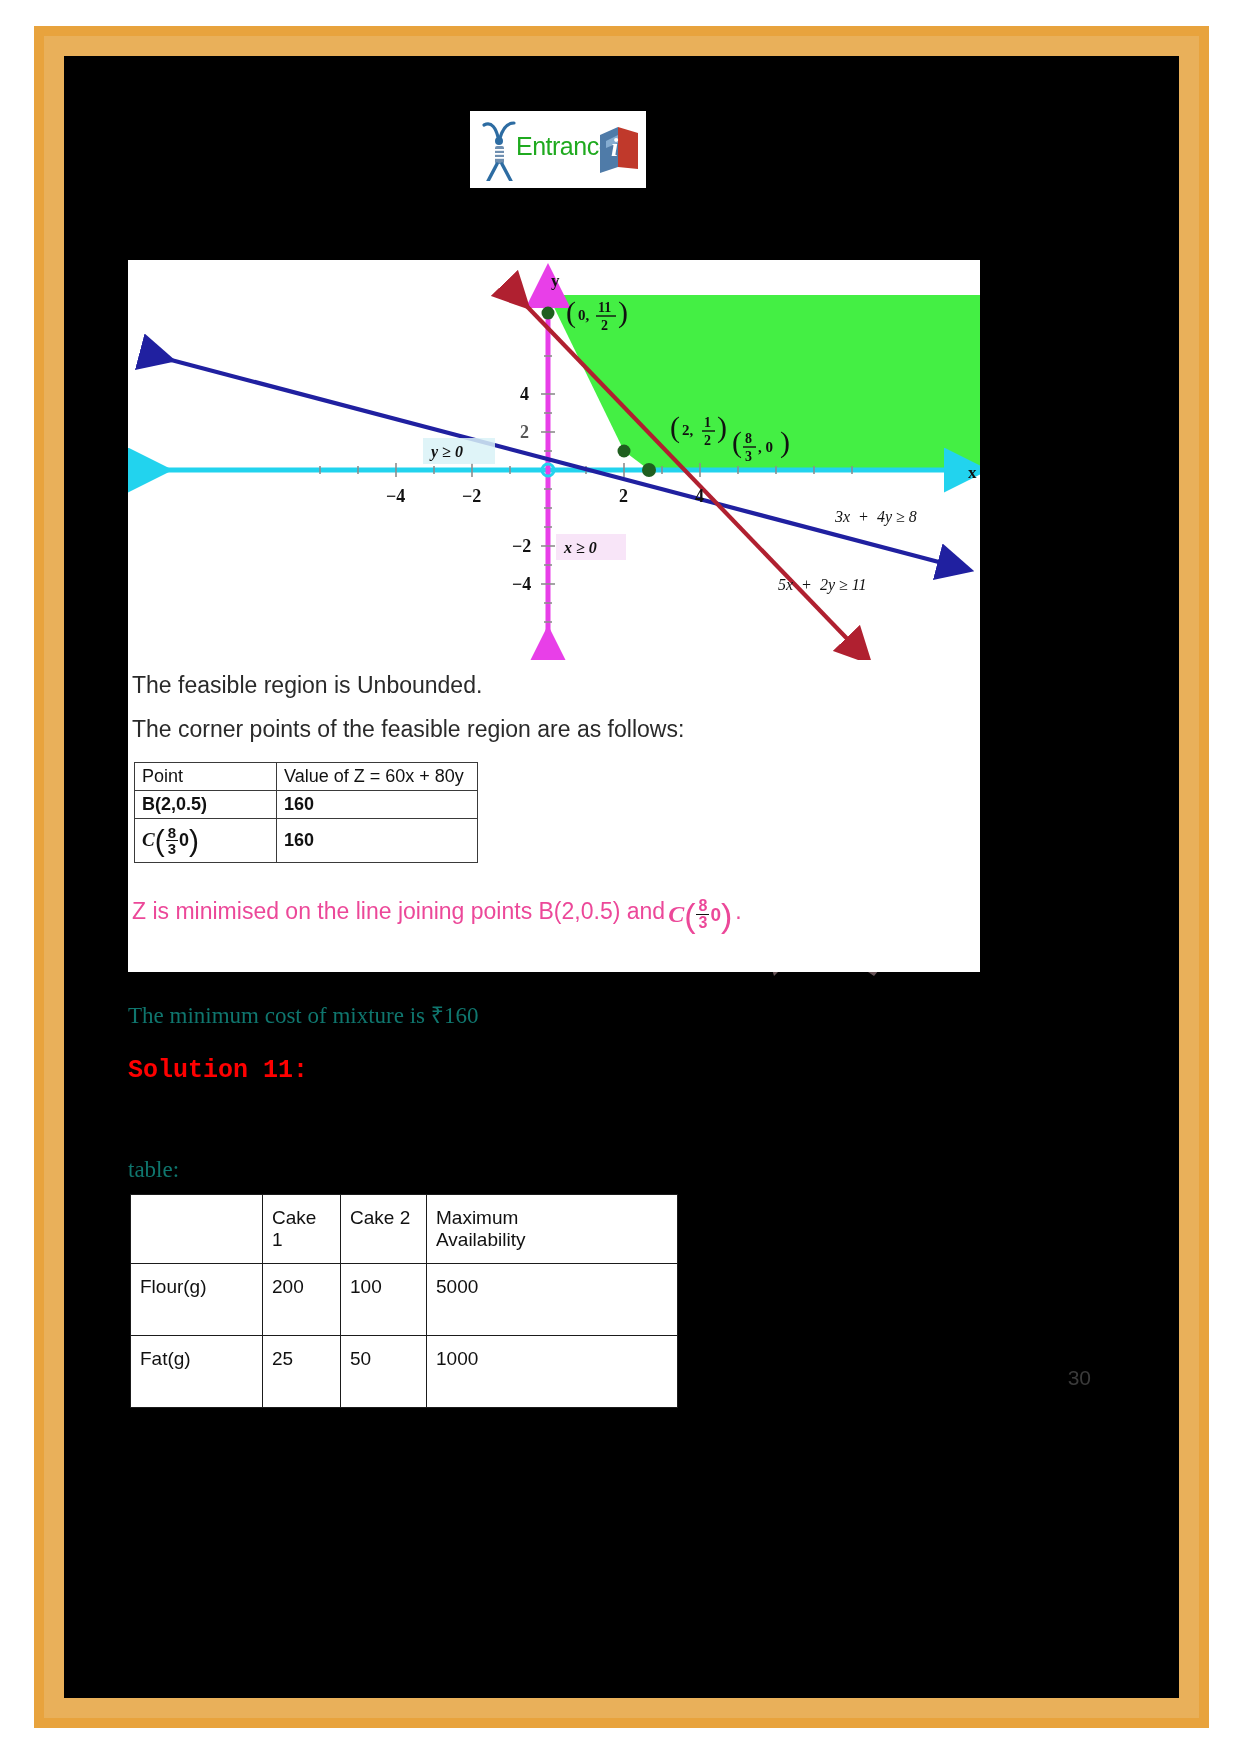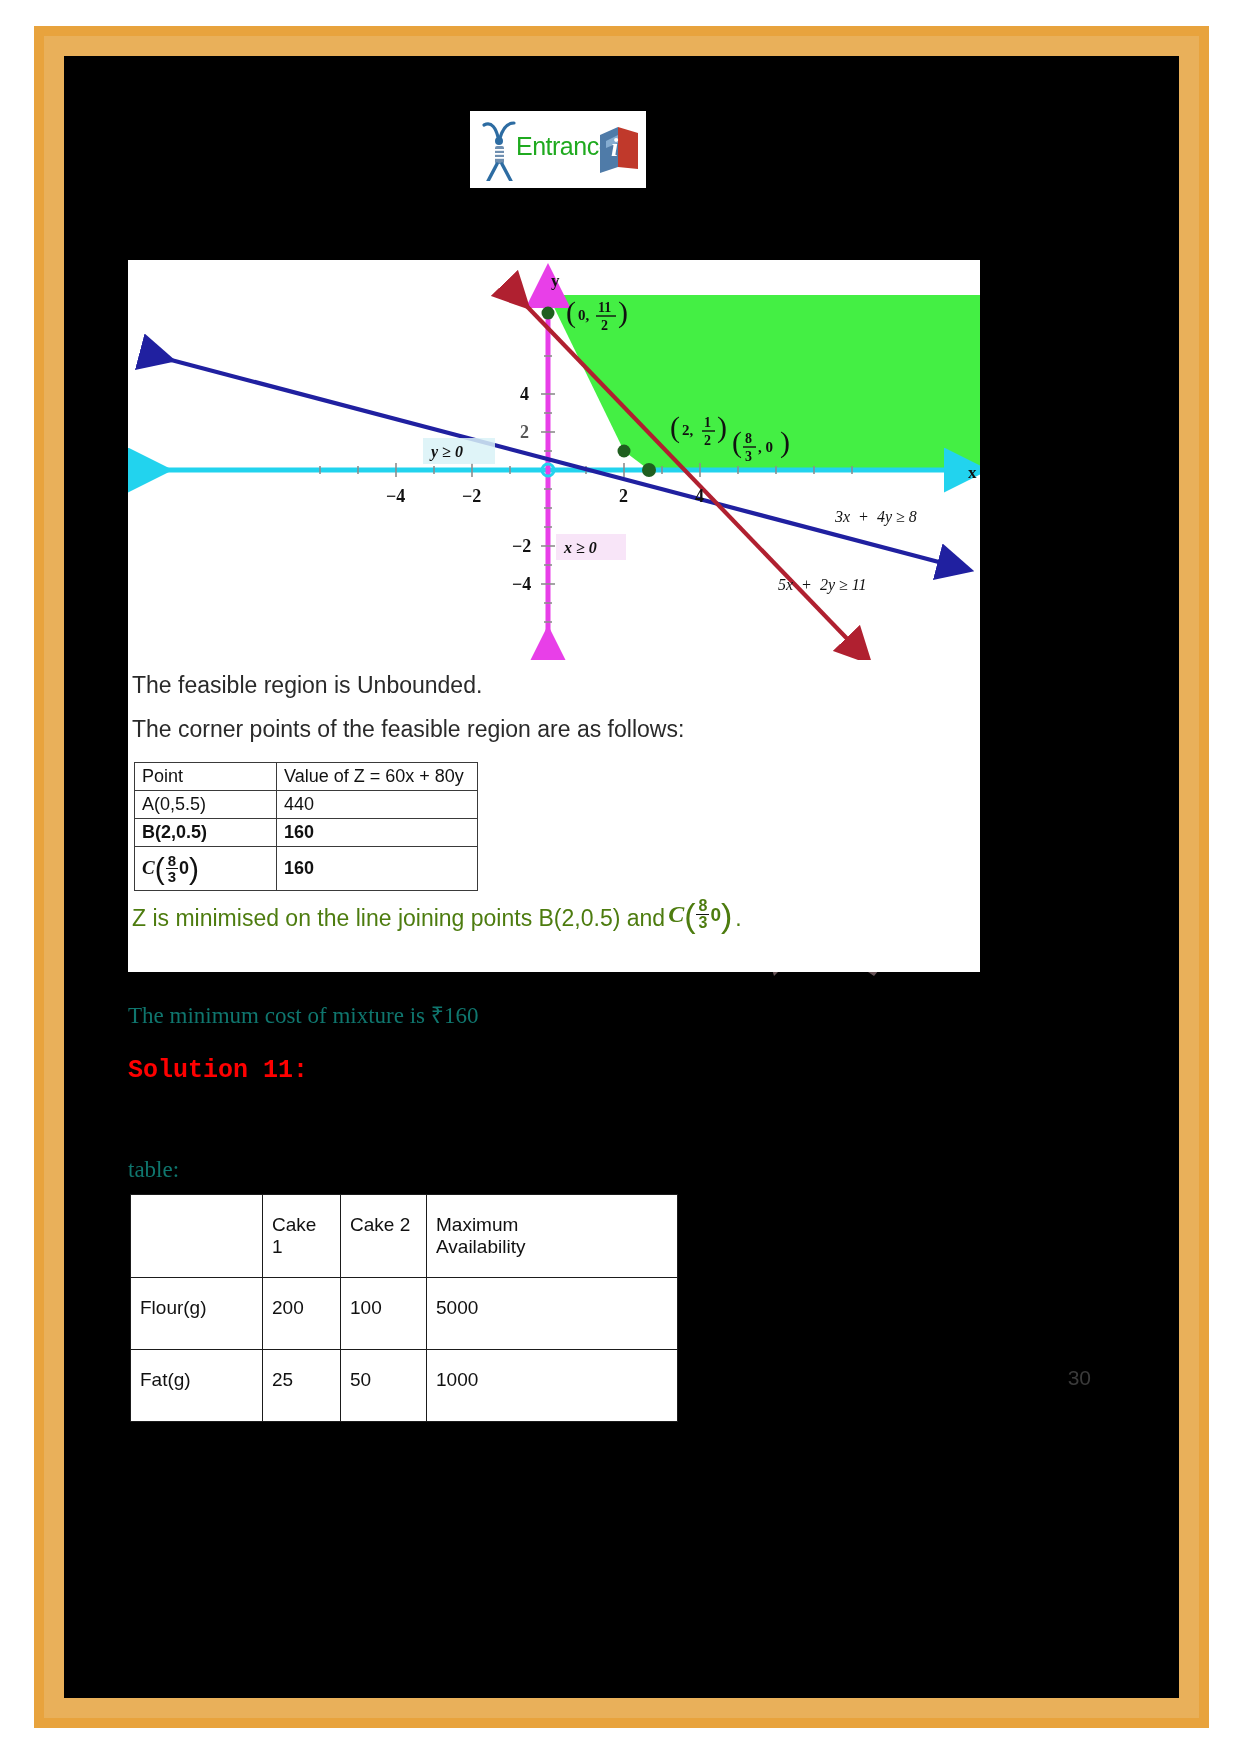--- a/index.html
+++ b/index.html
@@ -108,22 +108,22 @@
     line-height:1.02; font-size:15px; font-weight:bold;
     margin:0 1px;
   }
   .frac .num { border-bottom:1.4px solid #111; padding:0 2px; }
   .frac .den { padding:0 2px; }
   .paren { font-size:30px; font-weight:400; vertical-align:middle; line-height:0.9; }
   .citalic { font-family:"Liberation Serif", serif; font-style:italic; font-weight:bold; font-size:19px; }
 
   #z-min-line {
     position:absolute; left:4px; top:638px;
-    font-size:23px; color:#4d7c0f; white-space:nowrap;
-    display:flex; align-items:flex-end;
+    font-size:23px; color:#ec4899; white-space:nowrap;
+    display:flex; align-items:flex-start;
   }
   .inline-frac-grp { display:inline-flex; align-items:center; margin:0 3px; }
 
   
   .dark-text {
     position:absolute;
     font-family:Liberation Serif, serif;
     color:#0f766e;
     font-size:23px;
     white-space:nowrap;
@@ -142,21 +142,21 @@
     position:absolute; left:66px; top:1076px;
     width:548px;
     border-collapse:collapse;
     background:#ffffff;
   }
   .cake-table td {
     border:1px solid #1b1b1b;
     font-family:"Liberation Sans", sans-serif;
     font-size:19px;
     color:#111;
-    padding:19px 9px;
+    padding:12px 9px;
     vertical-align:top;
   }
   .cake-table td.c0 { width:132px; }
   .cake-table td.c1 { width:78px; }
   .cake-table td.c2 { width:86px; }
   .cake-table td.c3 { width:auto; }
   .cake-table tr.r-head td { height:62px; }
   .cake-table tr.r-body td { height:72px; }
 
   #page-number {
@@ -342,24 +342,20 @@
       </div>
 
       <div class="panel-line" id="feasible-line">The feasible region is Unbounded.</div>
       <div class="panel-line" id="corner-line">The corner points of the feasible region are as follows:</div>
 
       <table class="corner-table">
         <tbody>
           <tr>
             <td class="col1">Point</td>
             <td>Value of Z = 60x + 80y</td>
-          </tr>
-          <tr>
-            <td class="col1">A(0,5.5)</td>
-            <td>440</td>
           </tr>
           <tr class="bold">
             <td class="col1">B(2,0.5)</td>
             <td>160</td>
           </tr>
           <tr class="bold frac-row">
             <td class="col1">
               <span class="citalic">C</span><span class="paren">(</span><span class="frac">
                   <span class="num">8</span>
                   <span class="den">3</span>

